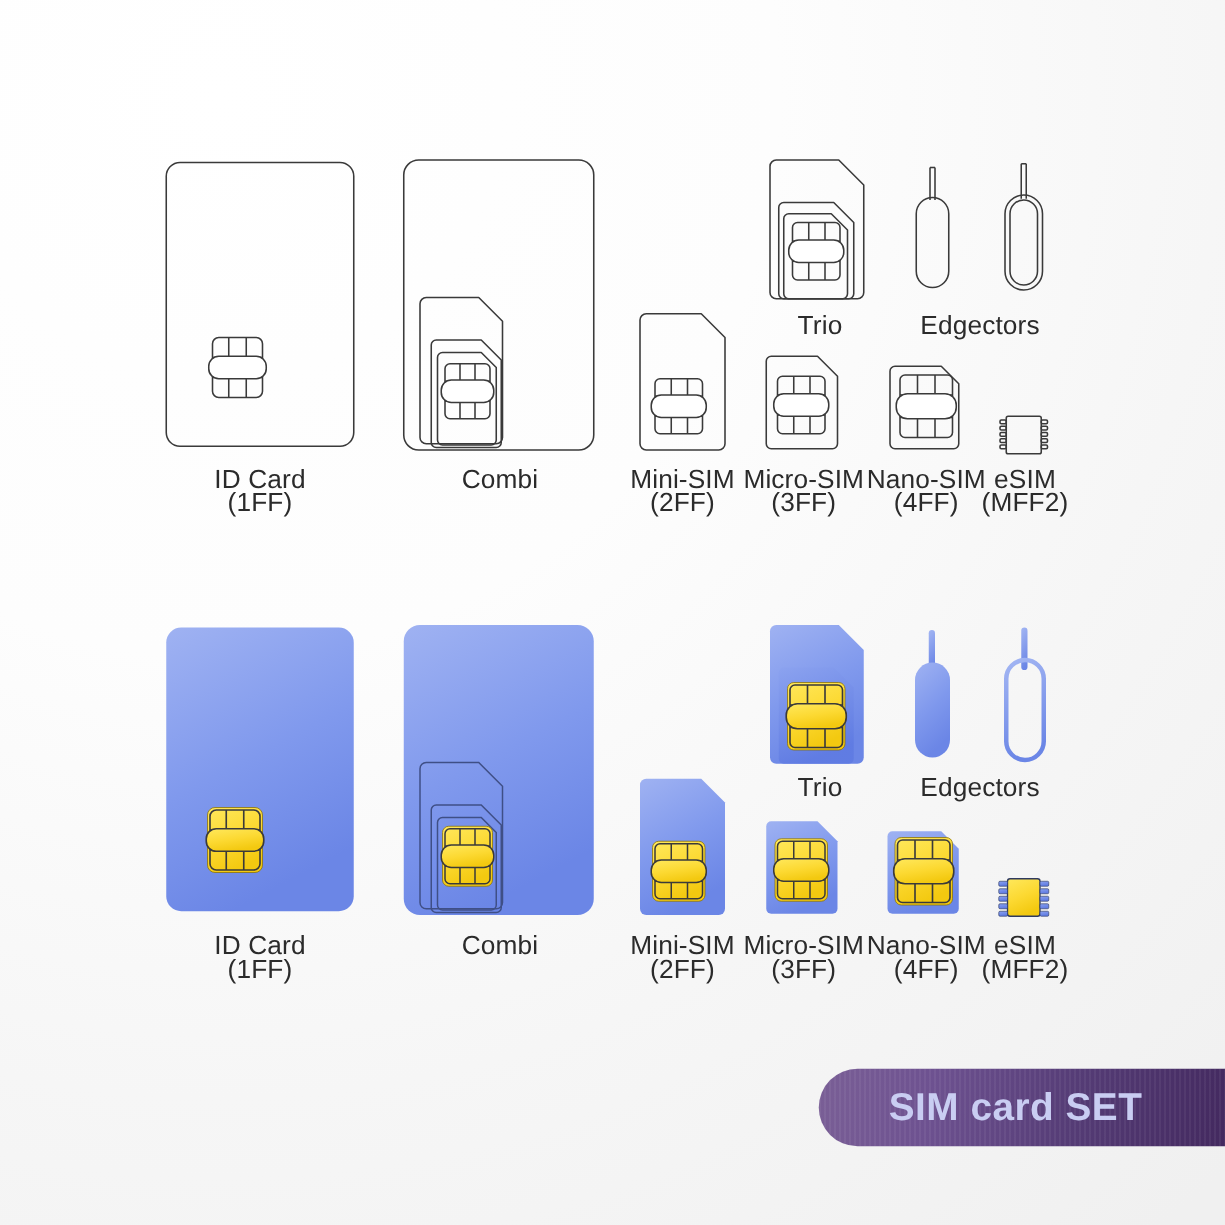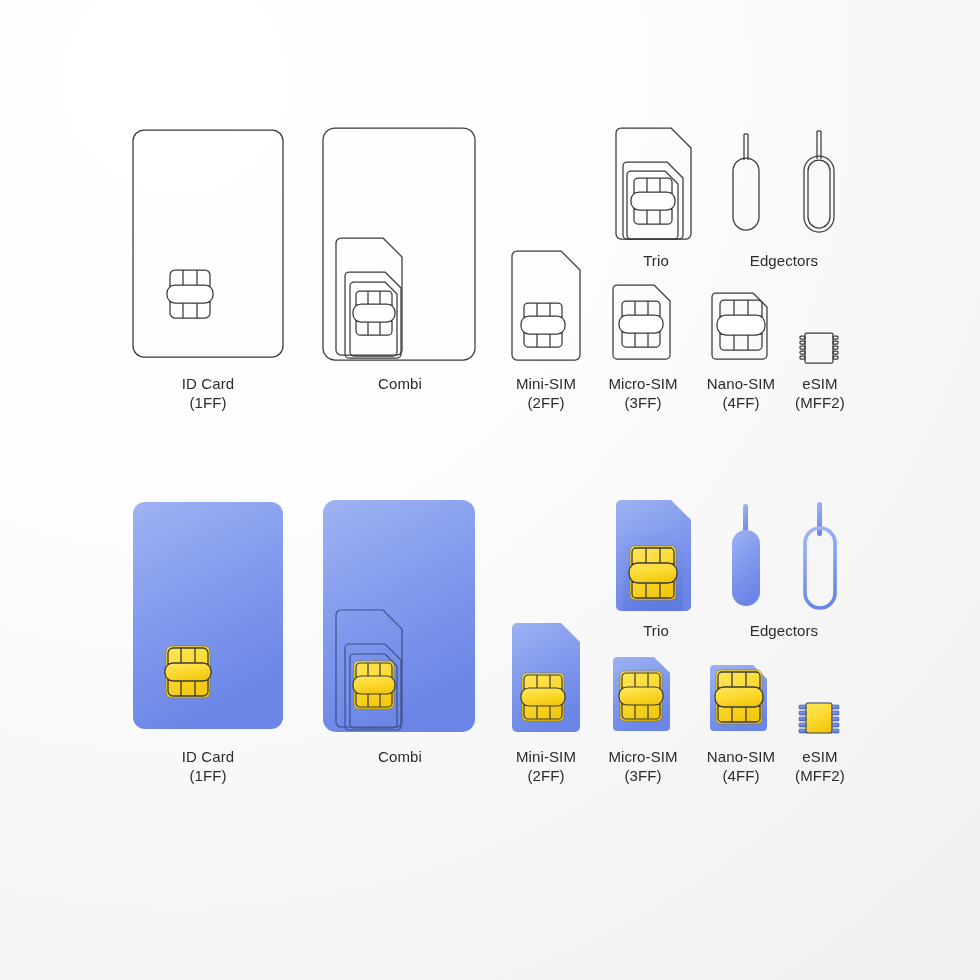--- a/index.html
+++ b/index.html
@@ -13,21 +13,21 @@
     position:relative;
     width:980px;height:980px;
     background:
       radial-gradient(120% 120% at 18% 8%, #ffffff 0%, #fdfdfd 38%, #f6f6f6 68%, #f0f0f0 100%);
   }
   svg.layer{position:absolute;left:0;top:0;width:980px;height:980px;}
   .lbl{
     position:absolute;
     text-align:center;
     color:#2b2b2b;
-    font-size:15px;
+    font-size:21px;
     line-height:19px;
     letter-spacing:0.1px;
     white-space:nowrap;
     font-family:"Liberation Sans",sans-serif;
   }
   .lbl span{display:block;}
   .banner{
     position:absolute;
     left:655px;top:855px;
     width:325px;height:62px;
@@ -355,14 +355,17 @@
     <span>eSIM</span>
     <span>(MFF2)</span>
   </div>
   <div class="lbl" style="left:606px;top:621px;width:100px;">
     <span>Trio</span>
   </div>
   <div class="lbl" style="left:725px;top:621px;width:118px;">
     <span>Edgectors</span>
   </div>
 
+  <div class="banner">
+    <div class="banner-text">SIM card SET</div>
+  </div>
 
 </div>
 
 </body></html>

